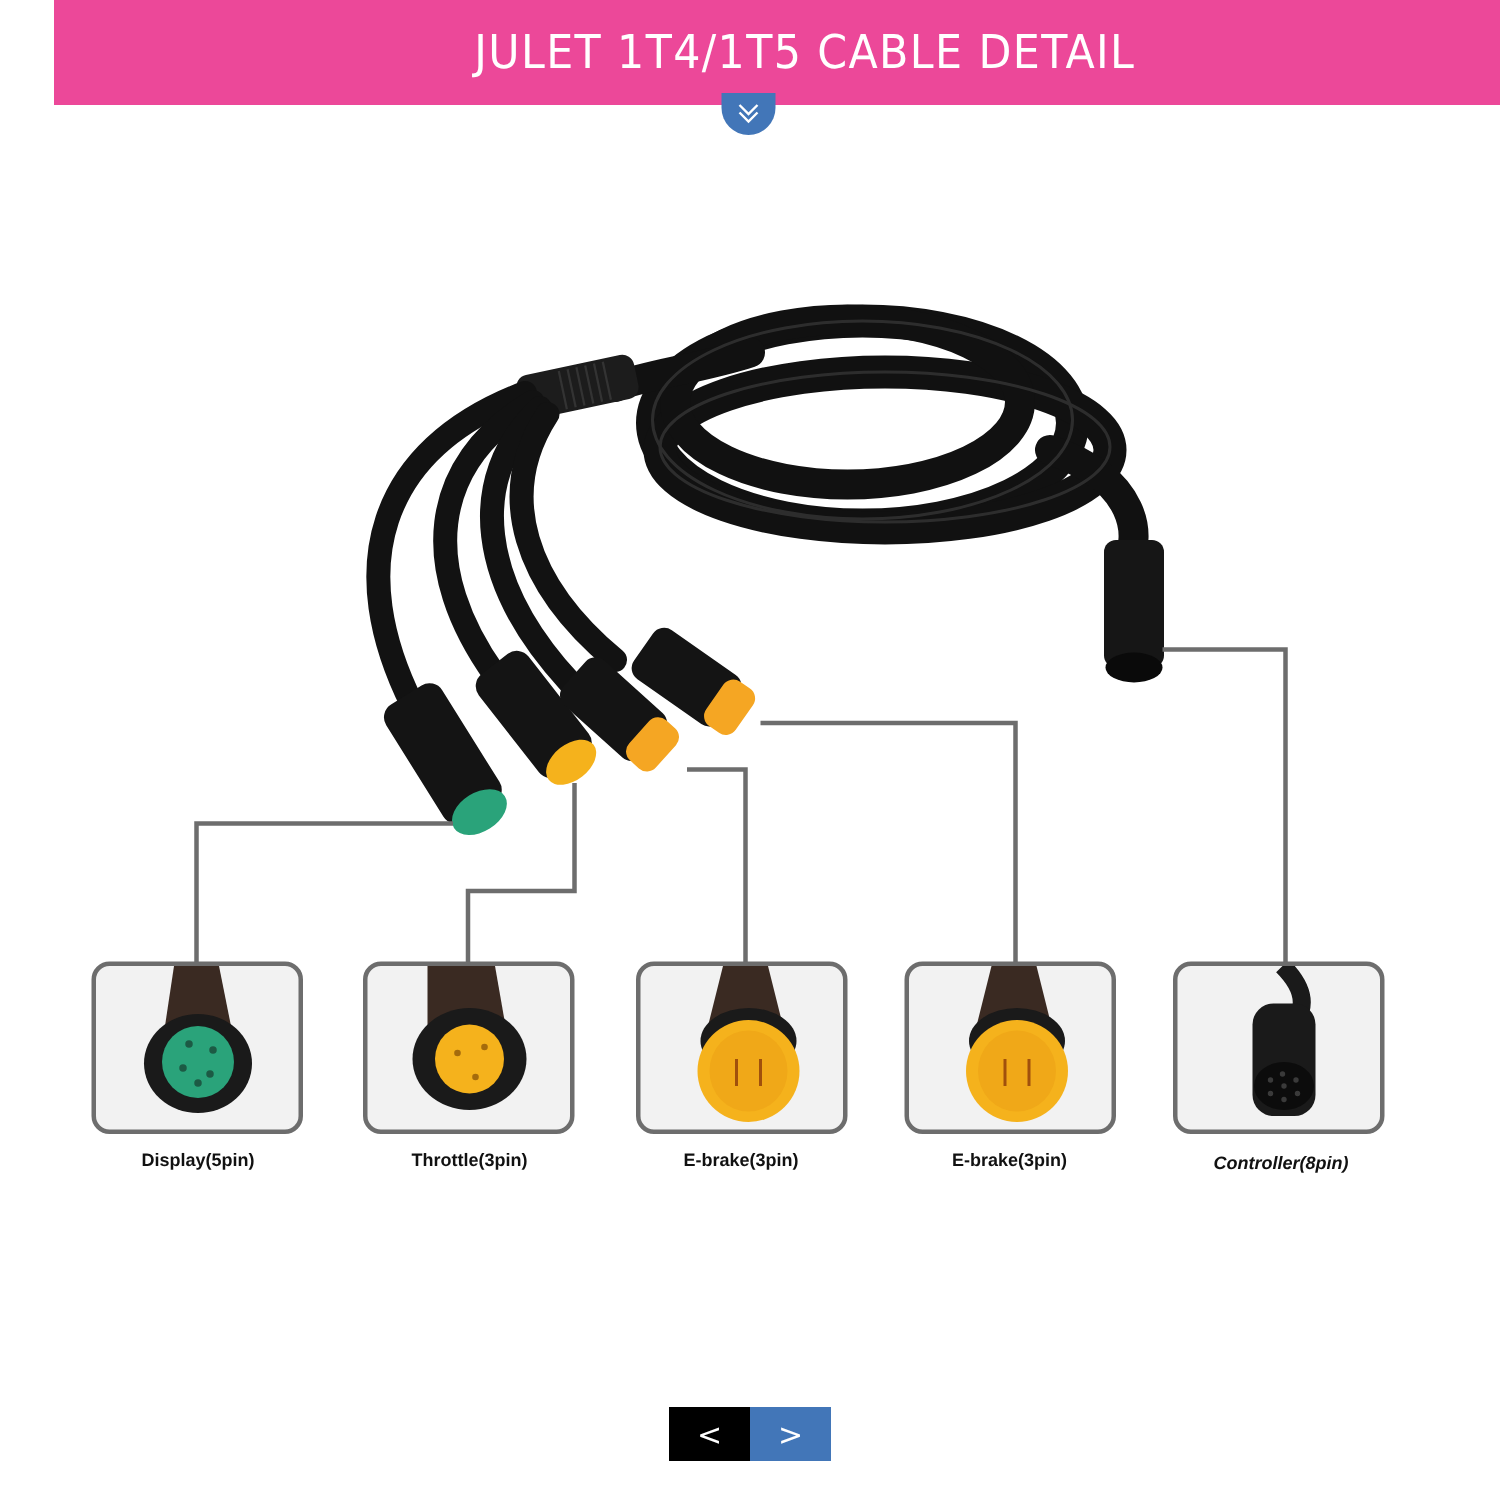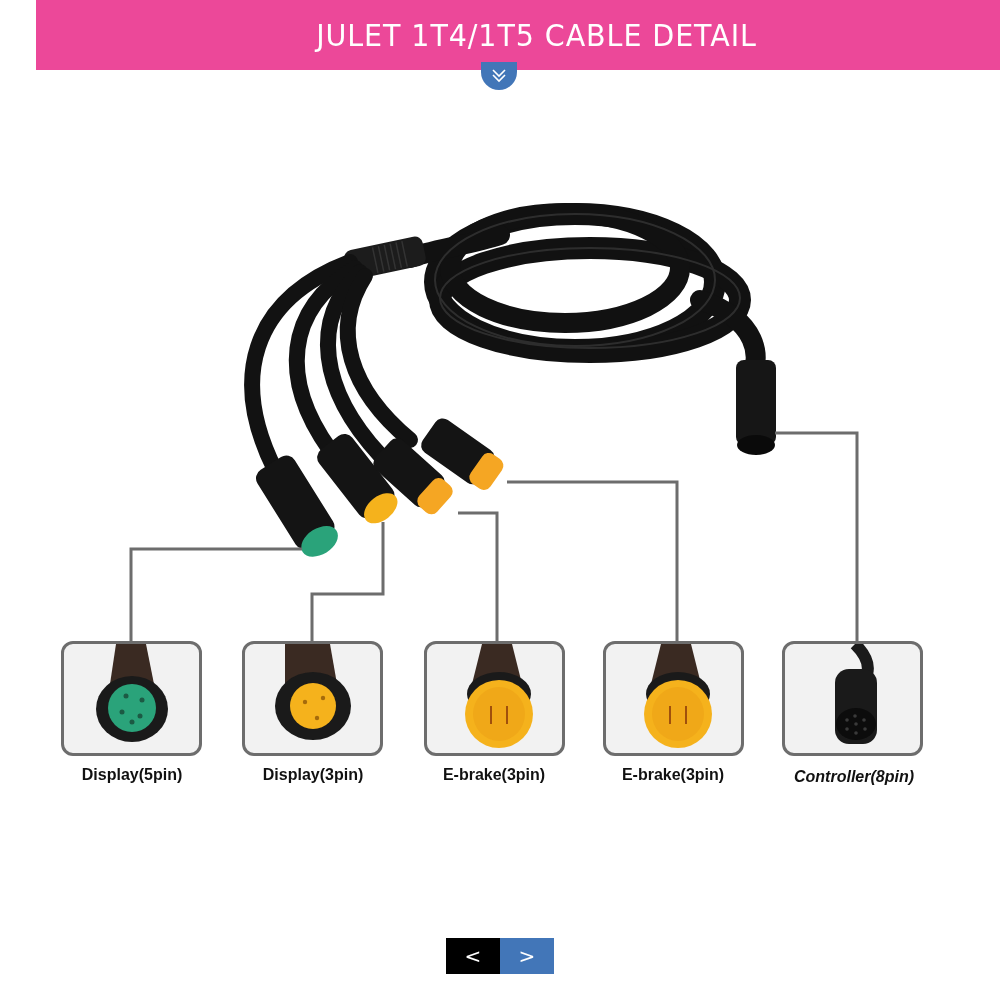--- a/index.html
+++ b/index.html
@@ -3,21 +3,21 @@
 <meta charset="utf-8">
 <style>
   html, body { margin:0; padding:0; background:#ffffff; }
   body { width:1000px; height:1000px; position:relative; overflow:hidden; font-family:"Liberation Sans", sans-serif; }
   .header { position:absolute; left:0; top:0; width:1000px; height:70px; background:#ec4899; display:flex; align-items:center; justify-content:center;margin-left:36px; }
   .header-title { color:#ffffff; font-family:"DejaVu Sans", sans-serif; font-size:31px; letter-spacing:1px; font-weight:normal; transform:scaleX(0.92); }
   .chevron-badge { position:absolute; left:481px; top:62px; width:36px; height:28px; background:#4276b8; border-radius:0 0 18px 18px; display:flex; align-items:center; justify-content:center; }
   .photo-layer { position:absolute; left:0; top:0; width:1000px; height:1000px; }
   .card { position:absolute; top:641px; width:141px; height:115px; border:3px solid #6d6d6d; border-radius:12px; background:#f2f2f2; overflow:hidden; box-sizing:border-box; }
   .card svg { position:absolute; left:0; top:0; }
-  .label { position:absolute; top:766px; font-weight:bold; font-size:16px; color:#111; text-align:center; white-space:nowrap; }
+  .label { position:absolute; top:766px; font-weight:bold; font-size:12px; color:#111; text-align:center; white-space:nowrap; }
   .pager { position:absolute; top:938px; height:36px; display:flex; }
   .pager-btn { width:54px; height:36px; display:flex; align-items:center; justify-content:center; color:#fff; font-size:20px; cursor:pointer; font-family:"DejaVu Sans", sans-serif; }
   .pager-prev { background:#000000; }
   .pager-next { background:#4276b8; }
 </style>
 </head>
 <body>
 
 <div class="header">
   <span class="header-title">JULET 1T4/1T5 CABLE DETAIL</span>
@@ -158,21 +158,21 @@
         <circle cx="79" cy="76" r="1.8"></circle>
         <circle cx="62" cy="85" r="1.8"></circle>
         <circle cx="80" cy="85" r="1.8"></circle>
         <circle cx="71" cy="89" r="1.8"></circle>
         <circle cx="71" cy="80" r="1.8"></circle>
       </g>
   </svg>
 </div>
 
 <div class="label" style="left:57px; width:150px;">Display(5pin)</div>
-<div class="label" style="left:238px; width:150px;">Display(3pin)</div>
+<div class="label" style="left:238px; width:150px;">Throttle(3pin)</div>
 <div class="label" style="left:419px; width:150px;">E-brake(3pin)</div>
 <div class="label" style="left:598px; width:150px;">E-brake(3pin)</div>
 <div class="label" style="left:768px; width:172px; top:768px;font-style:italic;">Controller(8pin)</div>
 
 <div class="pager" style="left:446px;">
   <div class="pager-btn pager-prev">
     <span>&lt;</span>
   </div>
   <div class="pager-btn pager-next">
     <span>&gt;</span>

